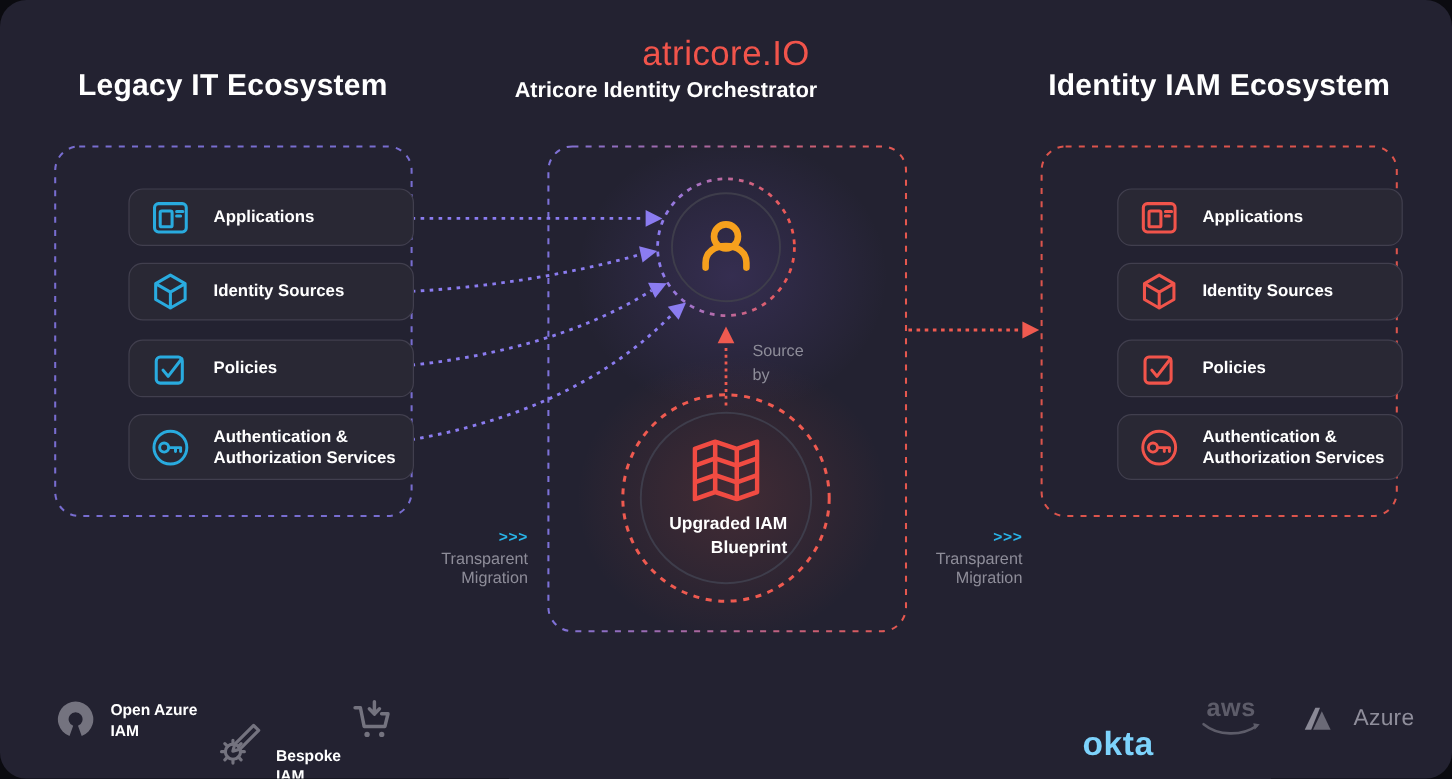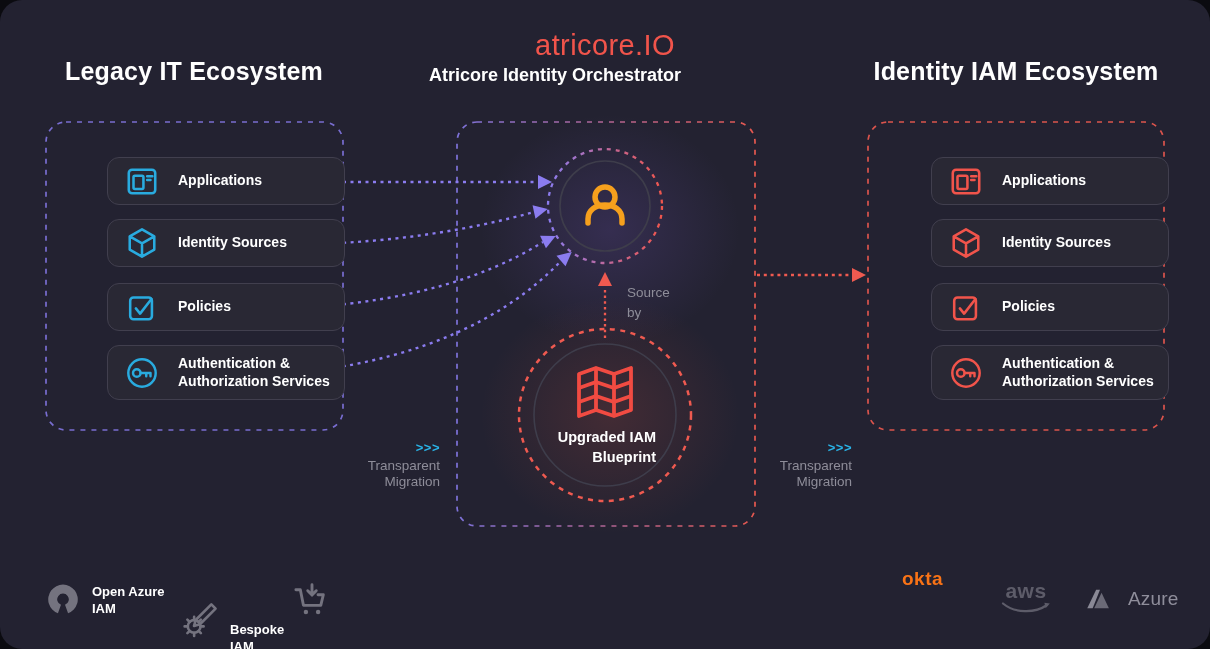--- a/index.html
+++ b/index.html
@@ -23,21 +23,21 @@
   .blue{color:#29ABDF;} .red{color:#F1544B;} .gray{color:#74737F;}
   .driven{left:627px;top:283px;width:56px;font-size:13.5px;color:#8E8D99;line-height:1.45;}
   .bp-label{left:554px;top:427px;width:102px;text-align:right;font-size:14.5px;font-weight:700;
             color:#ffffff;line-height:1.4;}
   .migration{width:92px;text-align:right;top:440px;}
   .migration .chev{font-size:13px;font-weight:900;color:#29B4E8;letter-spacing:.5px;margin-bottom:3px;}
   .migration .mig-label{font-size:13.5px;color:#8E8D99;line-height:1.2;}
   .legend-item{position:absolute;top:582px;display:flex;align-items:center;}
   .legend-icon{display:flex;align-items:center;justify-content:center;}
   .legend-label{margin-left:10px;font-size:13px;font-weight:700;color:#ffffff;line-height:1.3;}
-  .okta{left:902px;top:568px;font-size:19px;font-weight:700;letter-spacing:.5px;color:#f97316;}
+  .okta{left:902px;top:604px;font-size:28px;font-weight:700;letter-spacing:.5px;color:#7dd3fc;}
   .aws{left:999px;top:581px;width:54px;display:flex;flex-direction:column;align-items:center;}
   .aws-text{font-size:21px;font-weight:700;letter-spacing:.5px;color:#5D5C69;line-height:.95;text-align:center;}
   .azure{left:1084px;top:587px;display:flex;align-items:center;gap:12px;}
   .azure-text{margin-left:5px;font-size:19px;color:#8F8E9B;letter-spacing:.2px;}
 </style>
 </head>
 <body>
 
 <div class="canvas">
 

